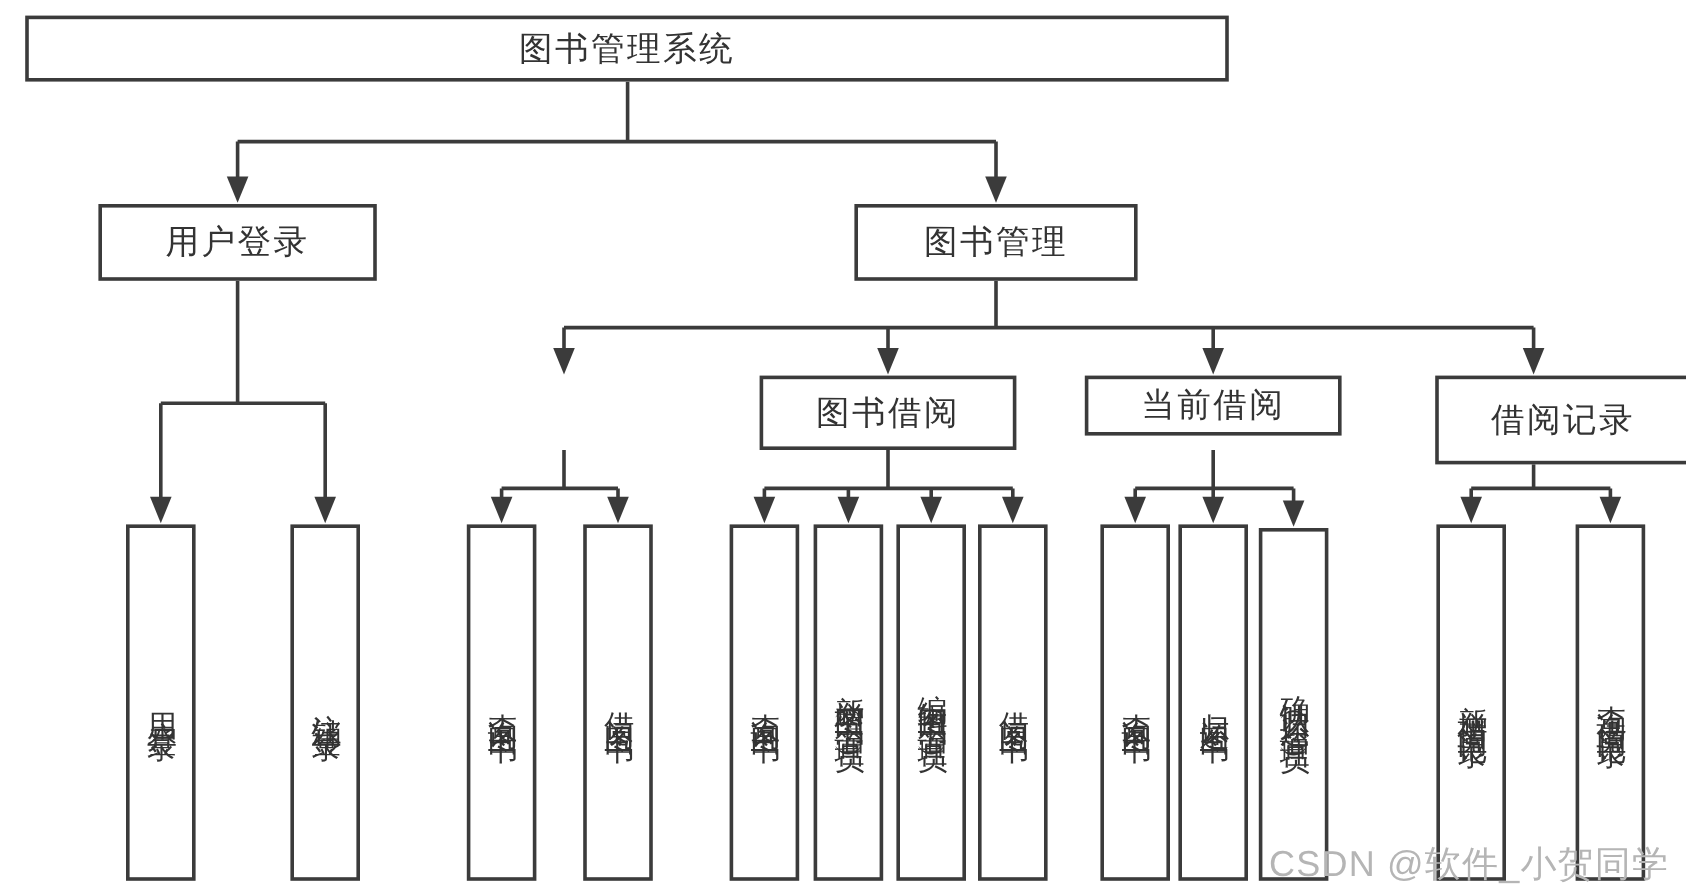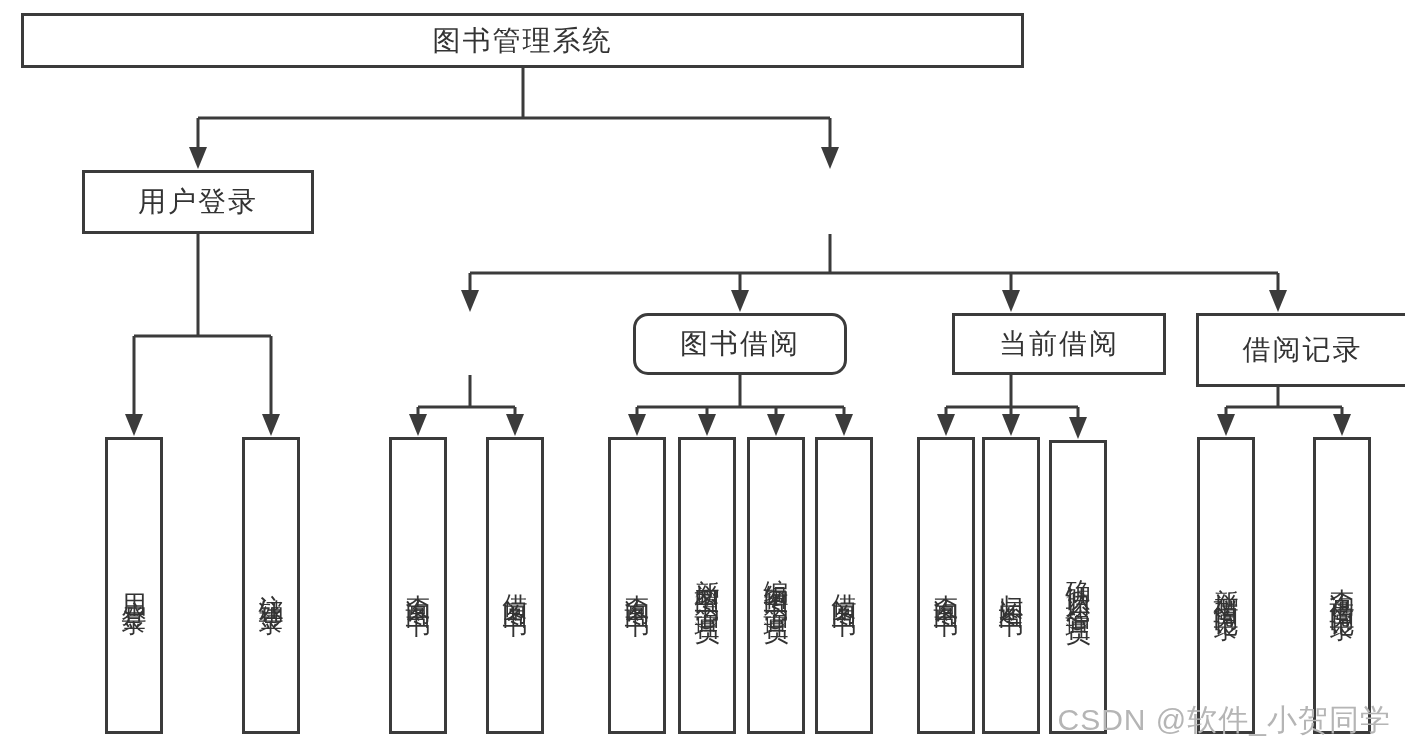--- a/index.html
+++ b/index.html
@@ -86,23 +86,24 @@
       <polygon points="1002,414 1020,414 1011,436"></polygon>
       <polygon points="1069,417 1087,417 1078,439"></polygon>
       <polygon points="1217,414 1235,414 1226,436"></polygon>
       <polygon points="1333,414 1351,414 1342,436"></polygon>
     </g>
   </svg>
 
   <div class="node hnode" style="left:21px;top:13px;width:1003px;height:55px;">图书管理系统</div>
 
   <div class="node hnode" style="left:82px;top:170px;width:232px;height:64px;">用户登录</div>
+  <div class="node hnode" style="left:712px;top:170px;width:236px;height:64px;">图书管理</div>
 
-  <div class="node hnode" style="left:633px;top:313px;width:214px;height:62px;border-radius:15px;">图书借阅</div>
-  <div class="node hnode" style="left:904px;top:313px;width:214px;height:62px;margin-left:48px;">当前借阅</div>
+  <div class="node hnode" style="left:633px;top:313px;width:214px;height:62px;">图书借阅</div>
+  <div class="node hnode" style="left:904px;top:313px;width:214px;height:50px;">当前借阅</div>
   <div class="node hnode" style="left:1196px;top:313px;width:213px;height:74px;">借阅记录</div>
 
   <div class="node vnode" style="left:105px;top:437px;width:58px;height:297px;">用户登录</div>
   <div class="node vnode" style="left:242px;top:437px;width:58px;height:297px;">注销登录</div>
 
   <div class="node vnode" style="left:389px;top:437px;width:58px;height:297px;">查询图书</div>
   <div class="node vnode" style="left:486px;top:437px;width:58px;height:297px;">借阅图书</div>
 
   <div class="node vnode" style="left:608px;top:437px;width:58px;height:297px;">查询图书</div>
   <div class="node vnode" style="left:678px;top:437px;width:58px;height:297px;">新增图书（管理员）</div>

